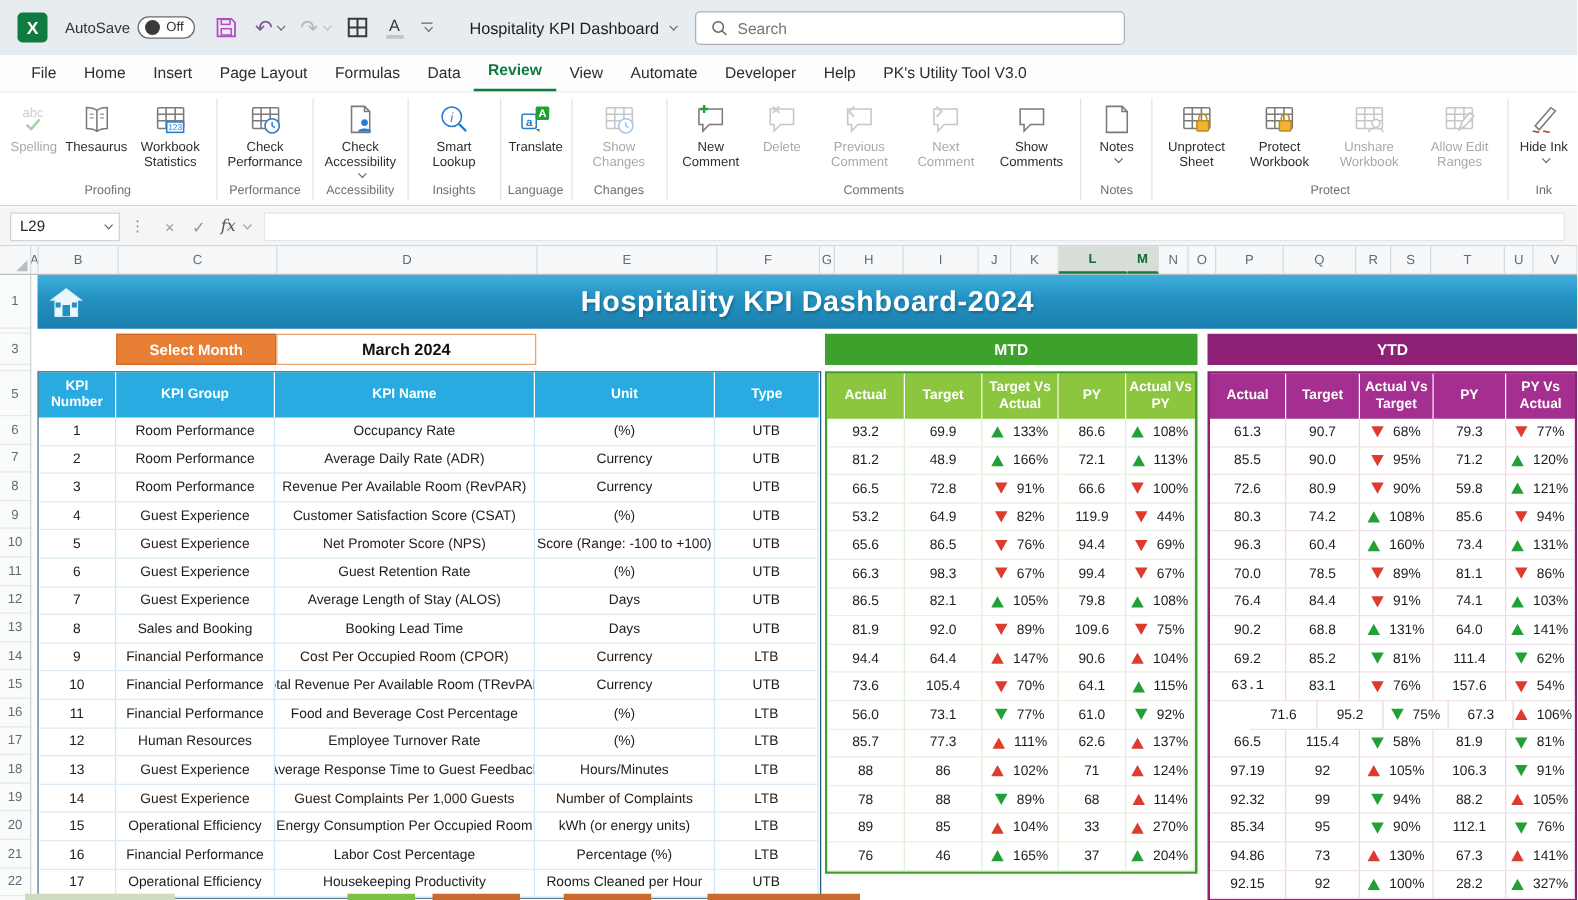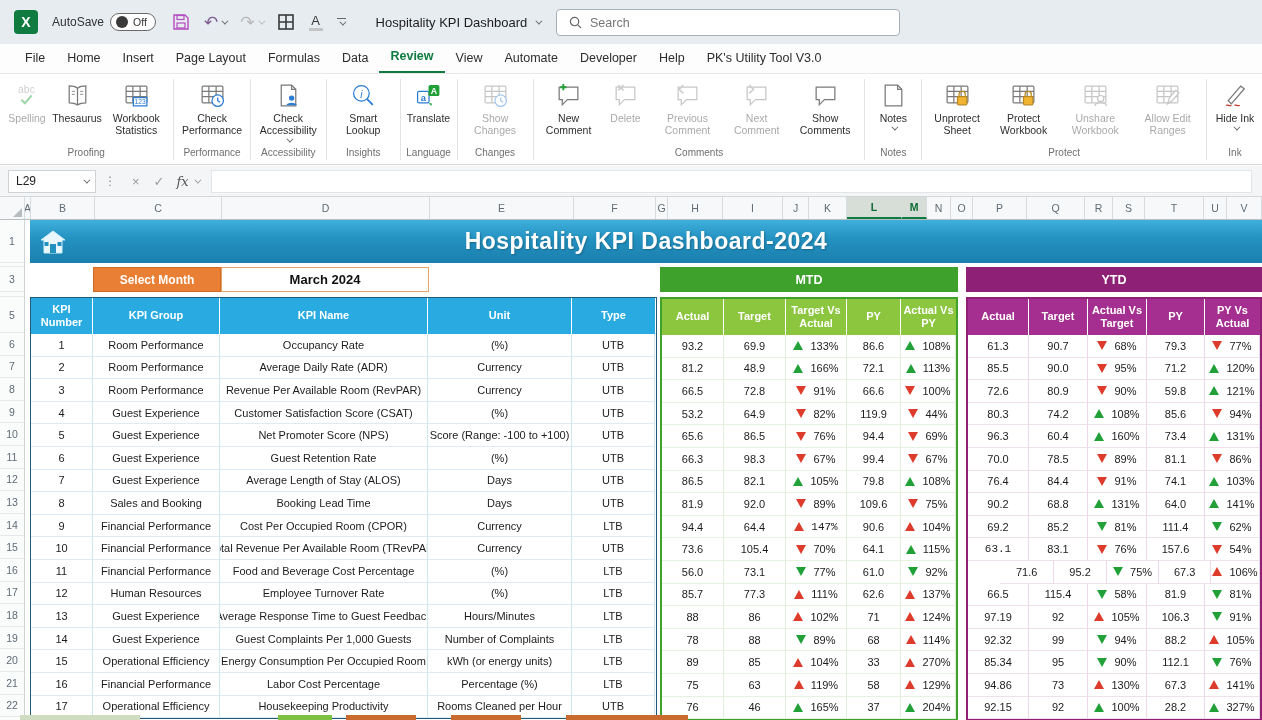--- a/index.html
+++ b/index.html
@@ -731,21 +731,21 @@
           </div>
           <div class="dcell" style="width: 54px;">109.6</div>
           <div class="dcell" style="width: 55px;">
             <div class="tri down red"></div>
             <span>75%</span>
           </div>
         </div>
         <div class="drow">
           <div class="dcell" style="width: 62px;">94.4</div>
           <div class="dcell" style="width: 62px;">64.4</div>
-          <div class="dcell" style="width: 61px; font-family: Liberation Mono, monospace;">
+          <div class="dcell" style="width: 61px;">
             <div class="tri up red"></div>
             <span>147%</span>
           </div>
           <div class="dcell" style="width: 54px;">90.6</div>
           <div class="dcell" style="width: 55px;">
             <div class="tri up red"></div>
             <span>104%</span>
           </div>
         </div>
         <div class="drow">
@@ -817,33 +817,20 @@
           <div class="dcell" style="width: 62px;">89</div>
           <div class="dcell" style="width: 62px;">85</div>
           <div class="dcell" style="width: 61px;">
             <div class="tri up red"></div>
             <span>104%</span>
           </div>
           <div class="dcell" style="width: 54px;">33</div>
           <div class="dcell" style="width: 55px;">
             <div class="tri up red"></div>
             <span>270%</span>
-          </div>
-        </div>
-        <div class="drow">
-          <div class="dcell" style="width: 62px;">75</div>
-          <div class="dcell" style="width: 62px;">63</div>
-          <div class="dcell" style="width: 61px;">
-            <div class="tri up red"></div>
-            <span>119%</span>
-          </div>
-          <div class="dcell" style="width: 54px;">58</div>
-          <div class="dcell" style="width: 55px;">
-            <div class="tri up red"></div>
-            <span>129%</span>
           </div>
         </div>
         <div class="drow">
           <div class="dcell" style="width: 62px;">76</div>
           <div class="dcell" style="width: 62px;">46</div>
           <div class="dcell" style="width: 61px;">
             <div class="tri up green"></div>
             <span>165%</span>
           </div>
           <div class="dcell" style="width: 54px;">37</div>

